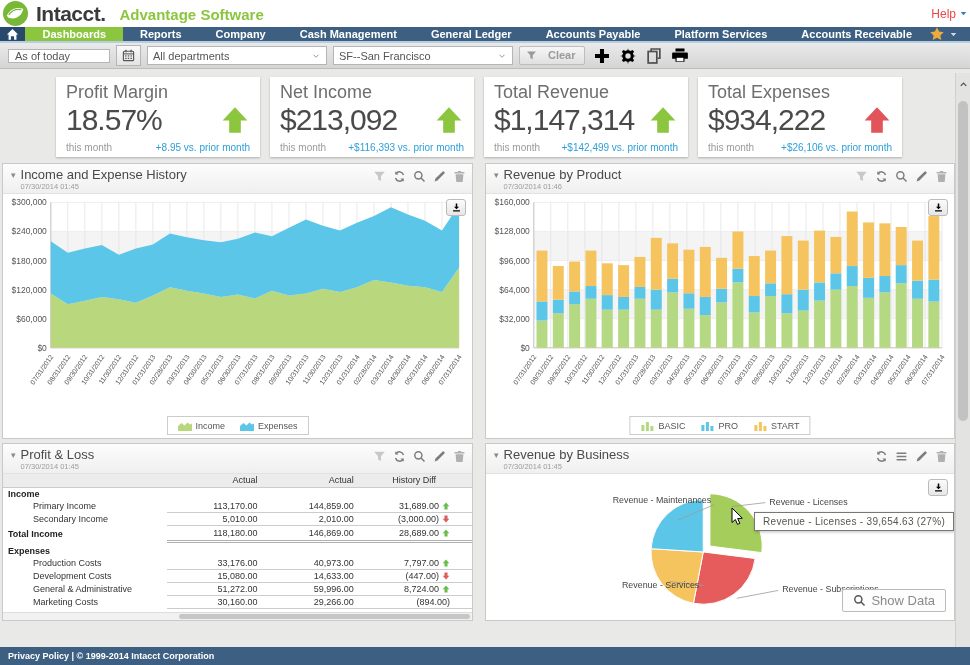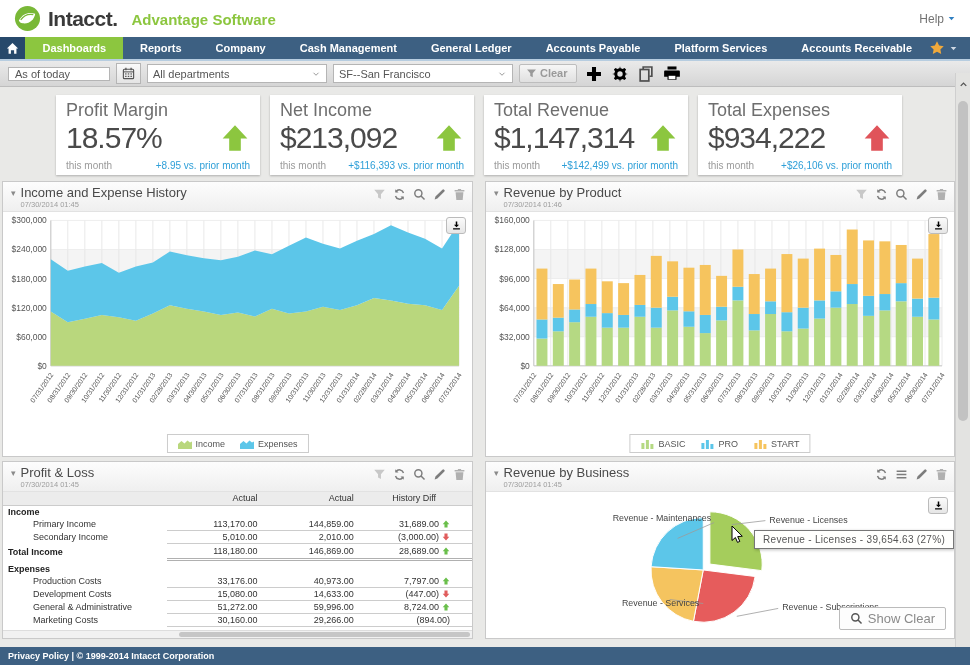--- a/index.html
+++ b/index.html
@@ -1,49 +1,49 @@
 <!DOCTYPE html>
 <html><head>
 <meta charset="utf-8">
 <style>
   * { margin:0; padding:0; box-sizing:border-box; }
   body { background:#555; font-family:"Liberation Sans", sans-serif; }
   .app { position:relative; width:970px; height:665px; background:#e9e9e7; overflow:hidden; margin:0 auto; }
 
   
-  .topbar { height:37px; background:#fff; display:flex; align-items:center; padding:0 14px; }
+  .topbar { height:27px; background:#fff; display:flex; align-items:center; padding:0 2px; }
   .logo-circ { width:27px; height:27px; }
   .brand { font-size:21px; font-weight:bold; color:#3a3a3a; margin-left:7px; letter-spacing:-0.5px; }
   .product { font-size:15px; font-weight:bold; color:#8cc63f; margin-left:14px; margin-top:2px; }
   .top-spacer { flex:1; }
-  .help { font-size:12px; color:#737373; display:flex; align-items:center; gap:3px; cursor:pointer; }
+  .help { font-size:12px; color:#ef4444; display:flex; align-items:center; gap:3px; cursor:pointer; }
   .help svg { width:9px; height:9px; fill:#2f7fc1; }
 
   
-  .nav { height:22px; background:#3d6082; display:flex; align-items:stretch; }
+  .nav { height:14px; background:#3d6082; display:flex; align-items:stretch; }
   .home-tile { width:36px; background:#27496b; display:flex; align-items:center; justify-content:center; cursor:pointer; }
   .home-tile svg { width:15px; height:15px; fill:#fff; }
   #nav-items { display:flex; align-items:stretch; }
   .nav-item { padding:0 17px; display:flex; align-items:center; color:#fff; font-size:11px; font-weight:bold; cursor:pointer; white-space:nowrap; }
   .nav-item.active { background:#8cc63f; }
   .nav-right { flex:1; display:flex; align-items:center; justify-content:flex-end; padding-right:12px; gap:4px; }
   .nav-right .star { width:16px; height:16px; fill:#f0a93b; cursor:pointer; }
   .nav-right .caret { width:9px; height:9px; fill:#cfd9e4; cursor:pointer; }
   .nav-strip { height:2px; background:#b7cde0; }
 
   
   .filterbar { height:26px; background:linear-gradient(#eaeaea,#d5d5d5); border-bottom:1px solid #bdbdbd; display:flex; align-items:center; padding:0 20px 0 8px; gap:6px; }
   .page-title { font-size:18px; color:#8f8f8f; flex:1; }
   .f-input { width:102px; height:14px; border:1px solid #b5b5b5; background:#fff; font-size:11px; color:#555; padding:0 6px; display:flex; align-items:center; cursor:text; }
   .f-calbtn { width:25px; height:21px; border:1px solid #b5b5b5; background:linear-gradient(#fafafa,#e4e4e4); display:flex; align-items:center; justify-content:center; cursor:pointer; }
   .f-calbtn svg { width:13px; height:13px; color:#555; }
   .f-select { width:180px; height:19px; border:1px solid #b5b5b5; background:#fff; font-size:11px; color:#555; padding:0 5px; display:flex; align-items:center; cursor:pointer; }
   .f-select span { flex:1; }
   .f-select svg { width:10px; height:10px; stroke:#9a9a9a; fill:none; stroke-width:1.6; }
-  .clear-btn { display:flex; align-items:center; gap:3px; border:1px solid #bdbdbd; background:linear-gradient(#f6f6f6,#e0e0e0); border-radius:2px; color:#9a9a9a; font-size:11px; font-weight:bold; padding:2px 8px 3px 6px; cursor:pointer; }
+  .clear-btn { display:flex; align-items:center; gap:11px; border:1px solid #bdbdbd; background:linear-gradient(#f6f6f6,#e0e0e0); border-radius:2px; color:#9a9a9a; font-size:11px; font-weight:bold; padding:2px 8px 3px 6px; cursor:pointer; }
   .clear-btn svg { width:11px; height:11px; fill:#9a9a9a; }
   .tool-ic { width:18px; height:18px; color:#4f4f4f; cursor:pointer; margin-left:2px; }
 
   
   .kpi-row { display:flex; gap:10px; padding:8px 68px 6px 56px; }
   .kpi-card { flex:1; background:#fff; box-shadow:0 1px 2px rgba(0,0,0,0.25); padding:5px 10px 4px 10px; height:80px; display:flex; flex-direction:column; }
   .kpi-title { font-size:18px; color:#6e6e6e; }
   .kpi-mid { display:flex; align-items:center; }
   .kpi-value { font-size:30px; color:#4a4a4a; letter-spacing:-1px; flex:1; white-space:nowrap; }
   .kpi-arrow { width:30px; height:30px; }
@@ -818,21 +818,21 @@
             </svg>
           </div>
         <div class="pie-tip">Revenue - Licenses - 39,654.63 (27%)</div>
         <svg class="pie-cursor" viewBox="0 0 13 19">
           <path d="M1 0l0 14.5 3.4-3 2.1 4.9 2.3-1-2.1-4.8 4.6-.4z" fill="#fff" stroke="#000" stroke-width="1"></path>
         </svg>
         <button class="show-data">
           <svg>
               <use href="#i-search" xlink:href="#i-search"></use>
             </svg>
-          <span>Show Clear</span>
+          <span>Show Data</span>
         </button>
       </div>
     </section>
 
   </div>
 
   <div class="vscroll">
     <div class="up">
       <svg>
           <use href="#i-chevron-up" xlink:href="#i-chevron-up"></use>

